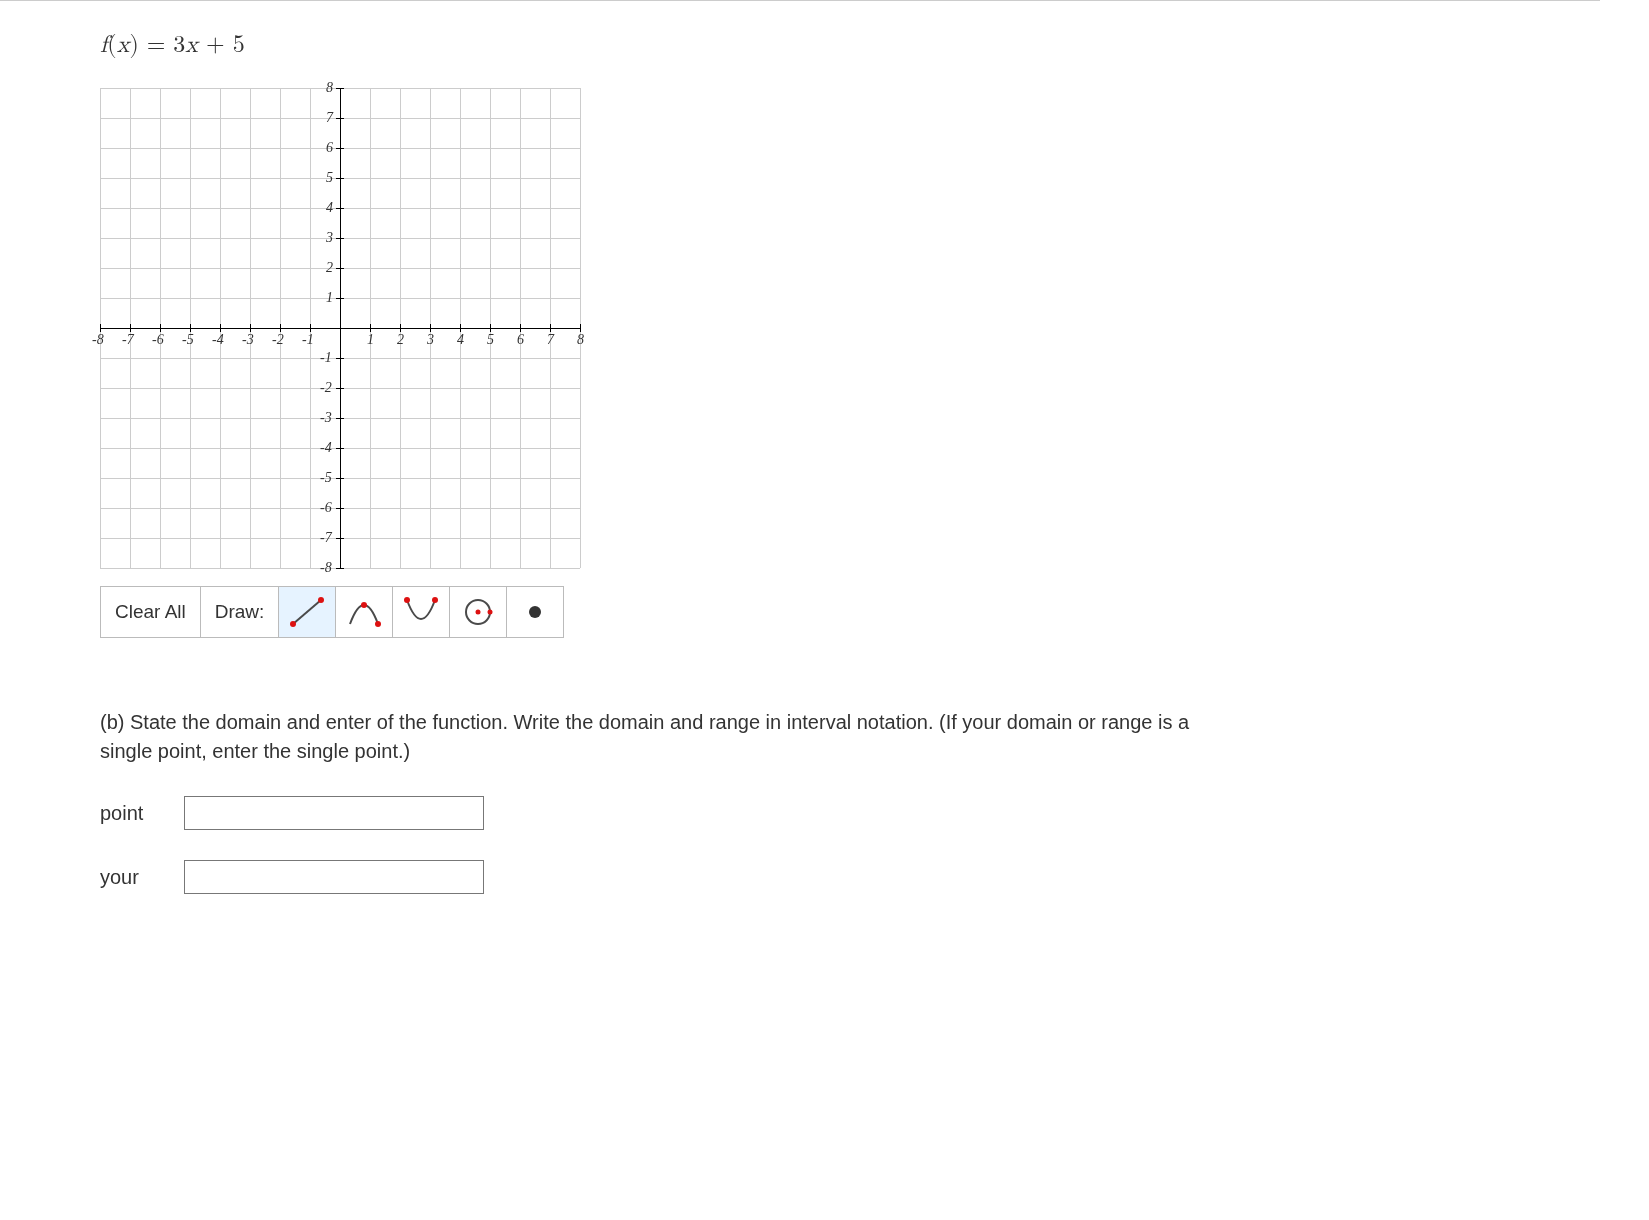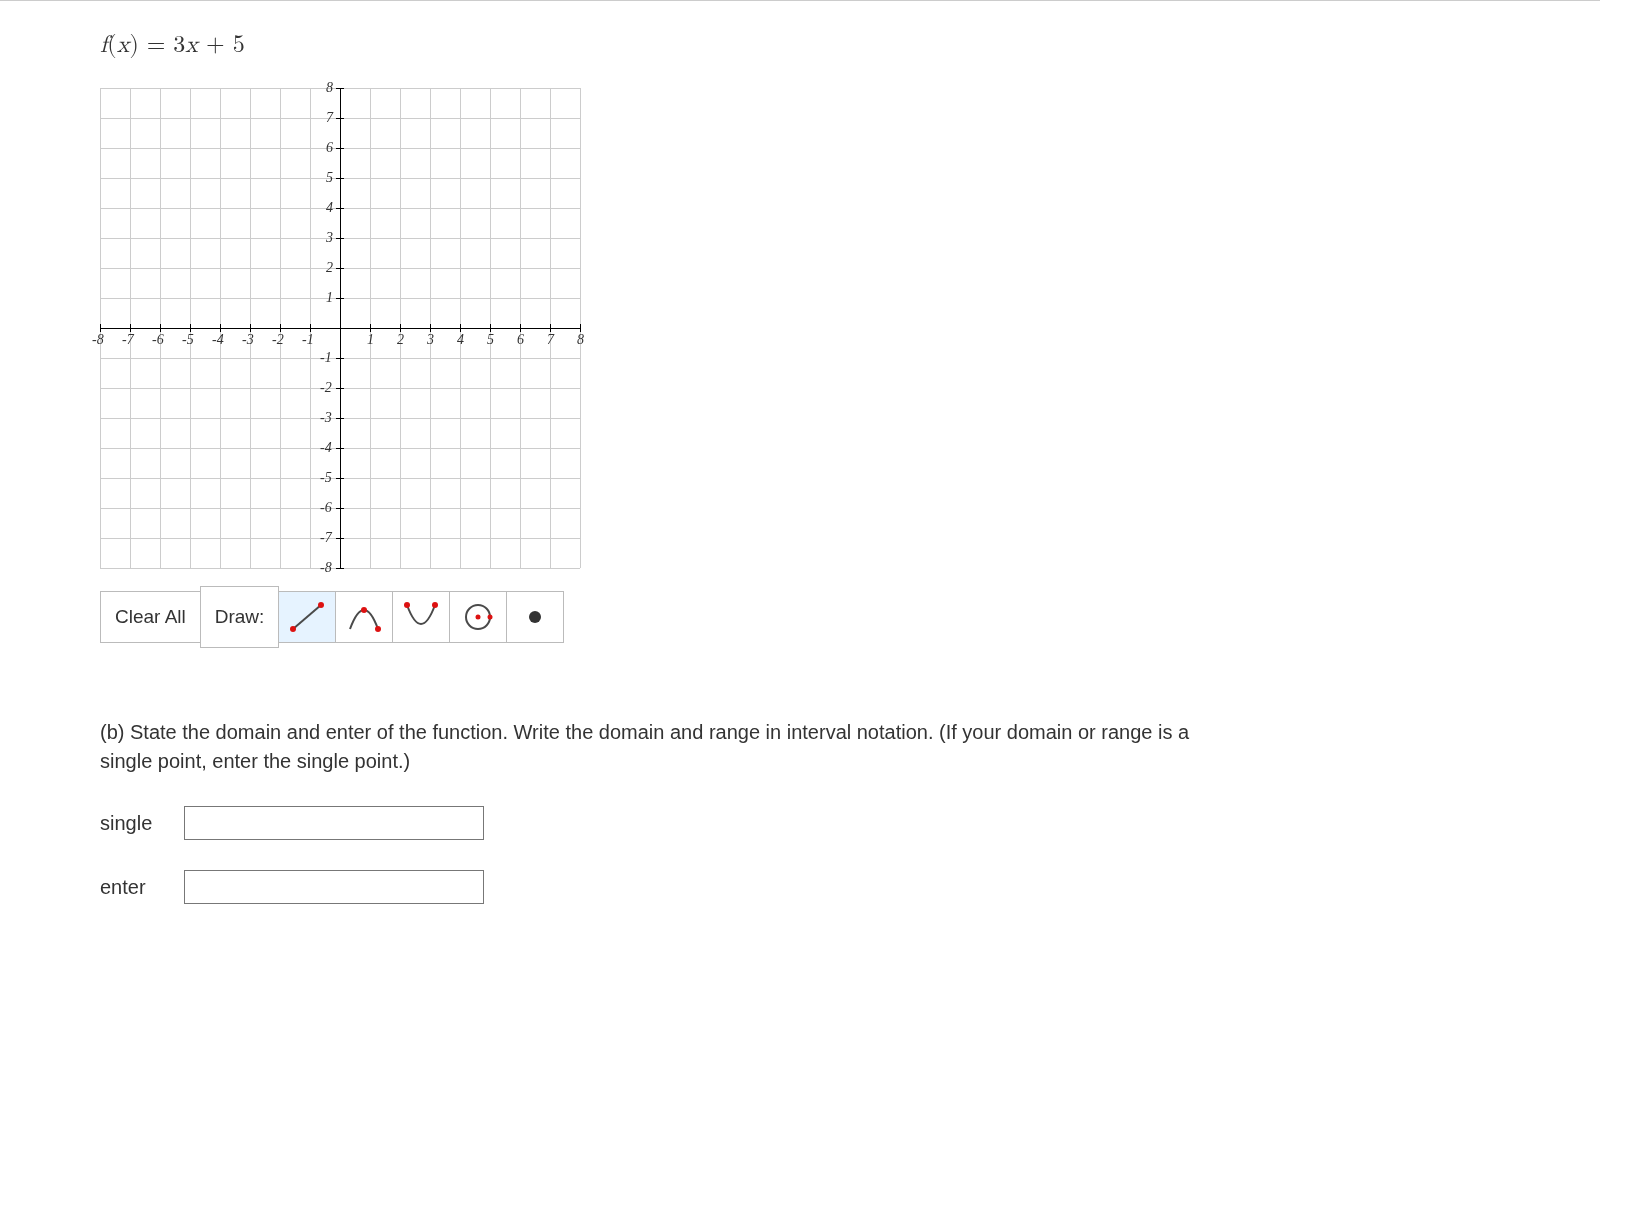--- a/index.html
+++ b/index.html
@@ -81,21 +81,21 @@
     margin-left: -1px;
   }
   .tb-btn:first-child { margin-left: 0; }
   .tb-label {
     border: 1px solid #bbb;
     padding: 8px 14px;
     font-size: 19px;
     background: #fff;
     display: flex;
     align-items: center;
-    height: 62px;
+    height: 52px;
     box-sizing: border-box;
     margin-left: -1px;
   }
   .tb-tool {
     width: 58px;
     height: 52px;
     border: 1px solid #bbb;
     background: #fff;
     display: flex;
     align-items: center;
@@ -286,22 +286,22 @@
         <svg width="40" height="36">
           <circle cx="20" cy="18" r="6" fill="#333"></circle>
         </svg>
       </div>
     </div>
   </div>
 
   <div class="part-b">(b) State the domain and enter of the function. Write the domain and range in interval notation. (If your domain or range is a single point, enter the single point.)</div>
 
   <div class="form-row">
-    <label>single</label>
+    <label>point</label>
     <input type="text" class="text-input" value="" style="">
   </div>
 
   <div class="form-row">
-    <label>enter</label>
+    <label>your</label>
     <input type="text" class="text-input shorter" value="" style="">
   </div>
 
 </div>
 
 </body></html>

